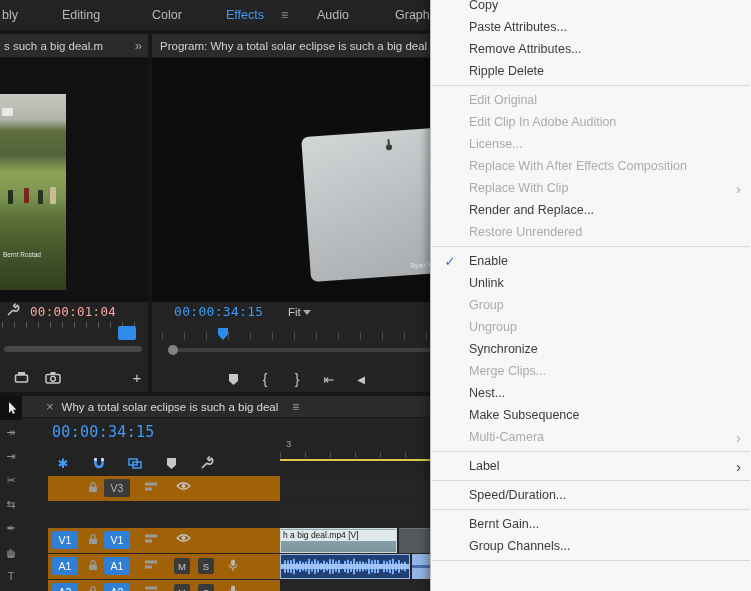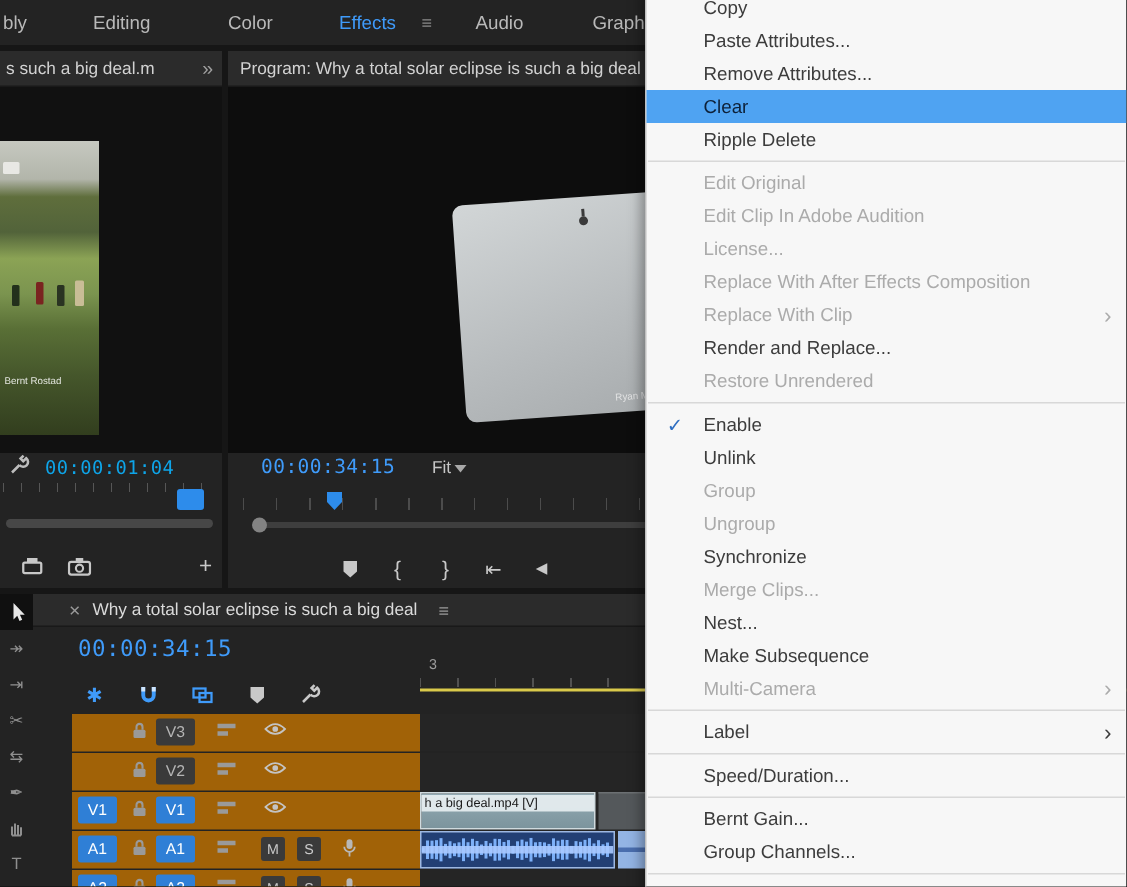--- a/index.html
+++ b/index.html
@@ -137,21 +137,21 @@
         <div class="fig" style="left:50px;top:93px;width:6px;height:17px;background:#c9bd96;"></div>
         <div class="src-credit">Bernt Rostad</div>
       </div>
     </div>
     <div class="monitor-controls">
       <span class="hicon" style="left:6px;top:1px;">
           <svg width="14" height="14" viewBox="0 0 14 14">
             <path d="M2 12 L7 7 M7 7 a3.2 3.2 0 1 0 4.5 -4.5 l-2 2 -1.8 -1.8 2 -2" fill="none" stroke="#bdbdbd" stroke-width="1.7"></path>
           </svg>
         </span>
-      <span class="mono" style="position:absolute;left:30px;top:2px;font-size:12.5px;color:#0ea5e9;">00:00:01:04</span>
+      <span class="mono" style="position:absolute;left:30px;top:2px;font-size:12.5px;color:#fca5a5;">00:00:01:04</span>
     </div>
     <div class="src-ruler"></div>
     <div class="src-playhead-handle"></div>
     <div class="src-scrollbar"></div>
     <div class="monitor-toolbar" style="padding-left:10px;gap:10px;">
         <span class="tb-icon">
           <svg width="15" height="13">
             <rect x="1.5" y="4" width="12" height="7" rx="1" fill="none" stroke="#c8c8c8" stroke-width="1.5"></rect>
             <rect x="4" y="1" width="7" height="3" fill="#c8c8c8"></rect>
           </svg>
@@ -275,41 +275,20 @@
             <span class="hicon" style="left: 128px;">
               <svg width="15" height="10" viewBox="0 0 15 10">
                 <path d="M1 5 Q7.5 -1.5 14 5 Q7.5 11.5 1 5 Z" fill="none" stroke="#c4c4c4" stroke-width="1.2"></path>
                 <circle cx="7.5" cy="5" r="1.9" fill="#c4c4c4"></circle>
               </svg>
             </span>
           </div>
           <div class="track-content"></div>
         </div>
         <div class="track-row">
-          <div class="track-header">
-            <span class="hicon" style="left: 40px;">
-              <svg width="10" height="12" viewBox="0 0 10 12">
-                <rect x="1" y="5.5" width="8" height="5.5" rx="1" fill="#9a9a9a"></rect>
-                <path d="M3 5.5 V3.6 a2 2 0 0 1 4 0 V5.5" fill="none" stroke="#9a9a9a" stroke-width="1.4"></path>
-              </svg>
-            </span>
-            <div class="target-box gray-box" style="left: 56px;">V2</div>
-            <span class="hicon" style="left: 96px;">
-              <svg width="14" height="11">
-                <rect x="1" y="1.5" width="12" height="3" fill="#9a9a9a"></rect>
-                <rect x="1" y="6.5" width="7" height="3" fill="#9a9a9a"></rect>
-              </svg>
-            </span>
-            <span class="hicon" style="left: 128px;">
-              <svg width="15" height="10" viewBox="0 0 15 10">
-                <path d="M1 5 Q7.5 -1.5 14 5 Q7.5 11.5 1 5 Z" fill="none" stroke="#c4c4c4" stroke-width="1.2"></path>
-                <circle cx="7.5" cy="5" r="1.9" fill="#c4c4c4"></circle>
-              </svg>
-            </span>
-          </div>
           <div class="track-content"></div>
         </div>
         <div class="track-row">
           <div class="track-header">
             <div class="patch-box blue-box" style="left: 4px;">V1</div>
             <span class="hicon" style="left: 40px;">
               <svg width="10" height="12" viewBox="0 0 10 12">
                 <rect x="1" y="5.5" width="8" height="5.5" rx="1" fill="#9a9a9a"></rect>
                 <path d="M3 5.5 V3.6 a2 2 0 0 1 4 0 V5.5" fill="none" stroke="#9a9a9a" stroke-width="1.4"></path>
               </svg>
@@ -447,24 +426,20 @@
         <span class="menu-label">Copy</span>
       </div>
       <div class="menu-item">
         <span class="menu-check"></span>
         <span class="menu-label">Paste Attributes...</span>
       </div>
       <div class="menu-item">
         <span class="menu-check"></span>
         <span class="menu-label">Remove Attributes...</span>
       </div>
-      <div class="menu-item highlighted">
-        <span class="menu-check"></span>
-        <span class="menu-label">Clear</span>
-      </div>
       <div class="menu-item">
         <span class="menu-check"></span>
         <span class="menu-label">Ripple Delete</span>
       </div>
       <div class="menu-sep"></div>
       <div class="menu-item disabled">
         <span class="menu-check"></span>
         <span class="menu-label">Edit Original</span>
       </div>
       <div class="menu-item disabled">

